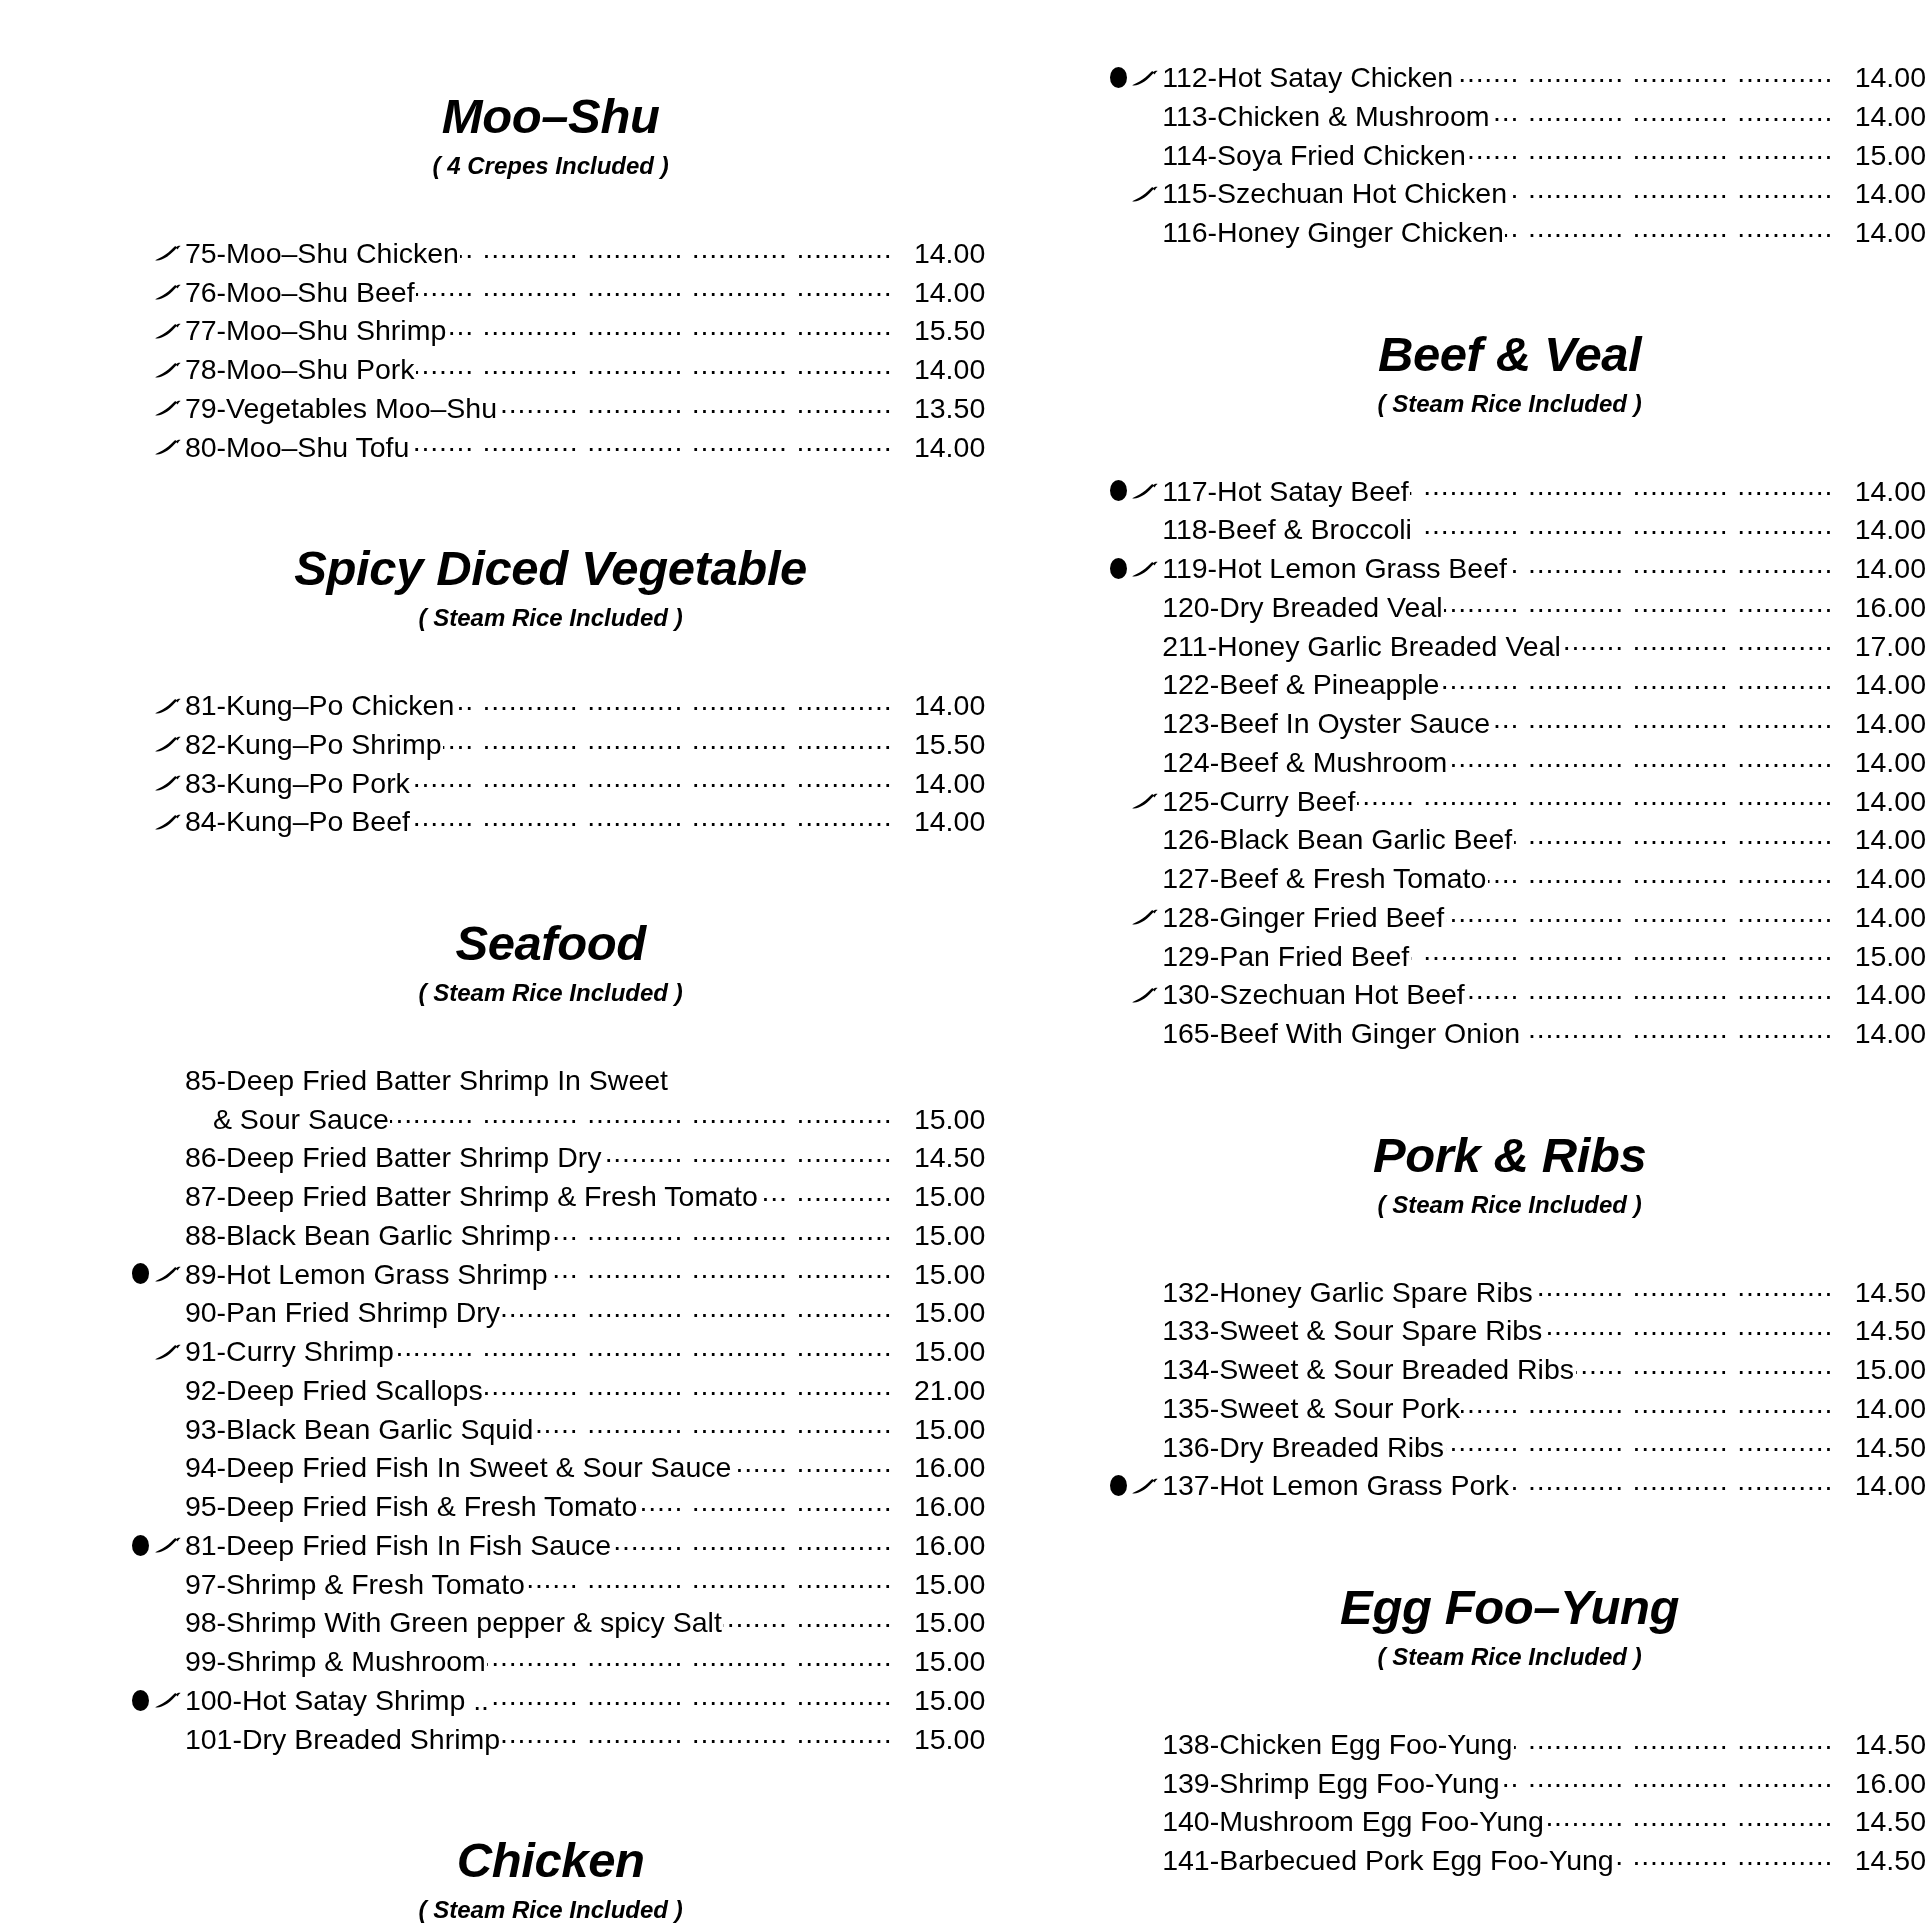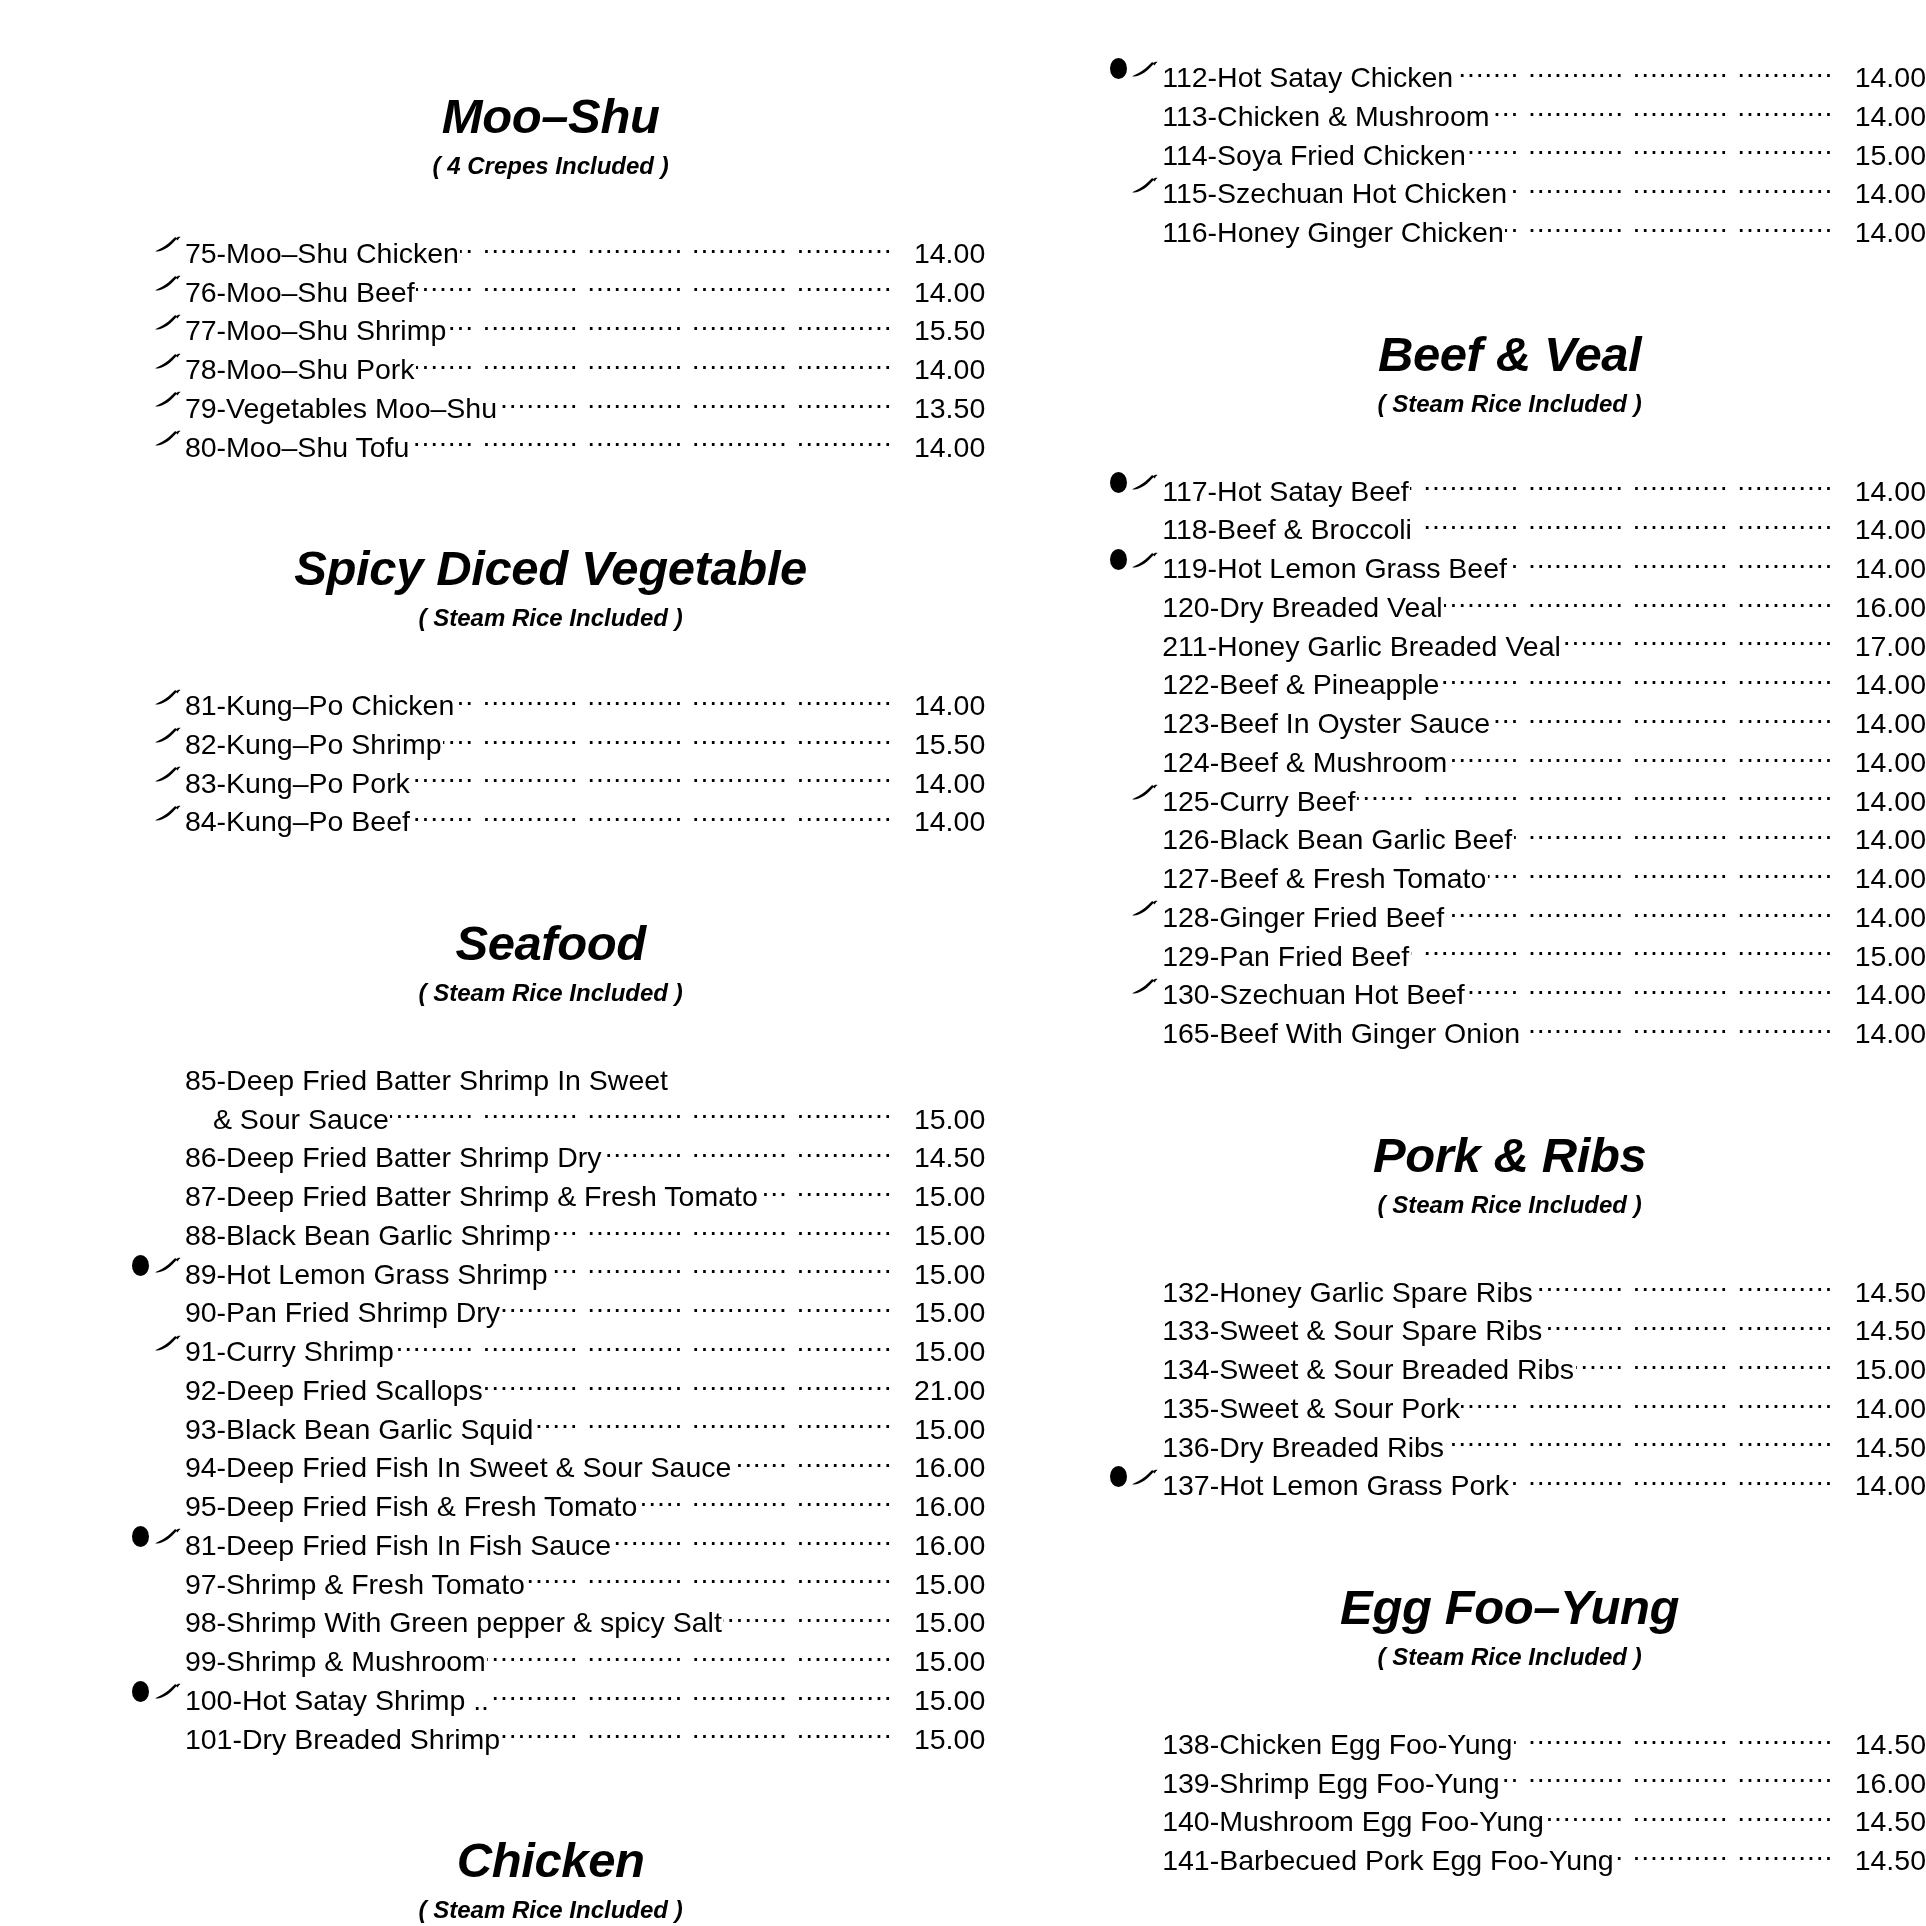--- a/index.html
+++ b/index.html
@@ -57,21 +57,21 @@
     font-weight: bold;
     line-height: 1.2;
     margin: 1.5px 0 0 0;
   }
 
   
   .items { margin: 0; padding: 0; }
 
   .item {
     display: flex;
-    align-items: flex-start;
+    align-items: center;
     font-size: 28.5px;
     line-height: 1.36;
     white-space: nowrap;
   }
 
   .markers {
     flex: 0 0 auto;
     width: 65px;
     display: flex;
     justify-content: flex-end;

